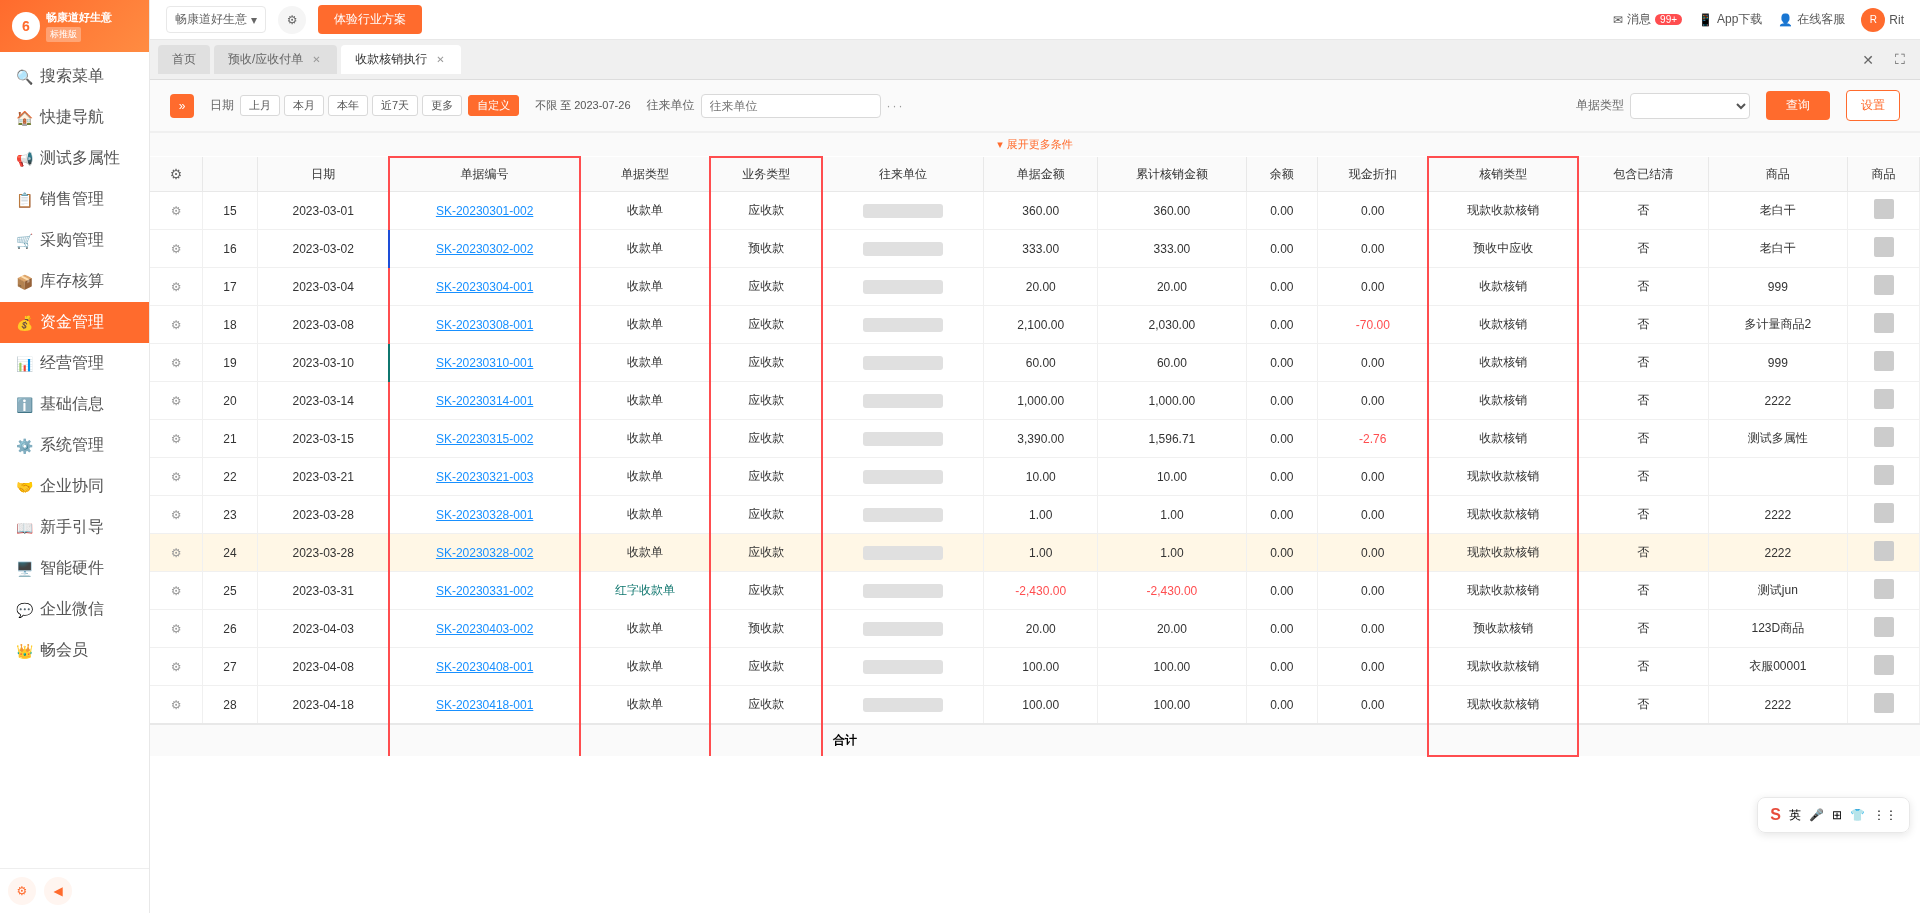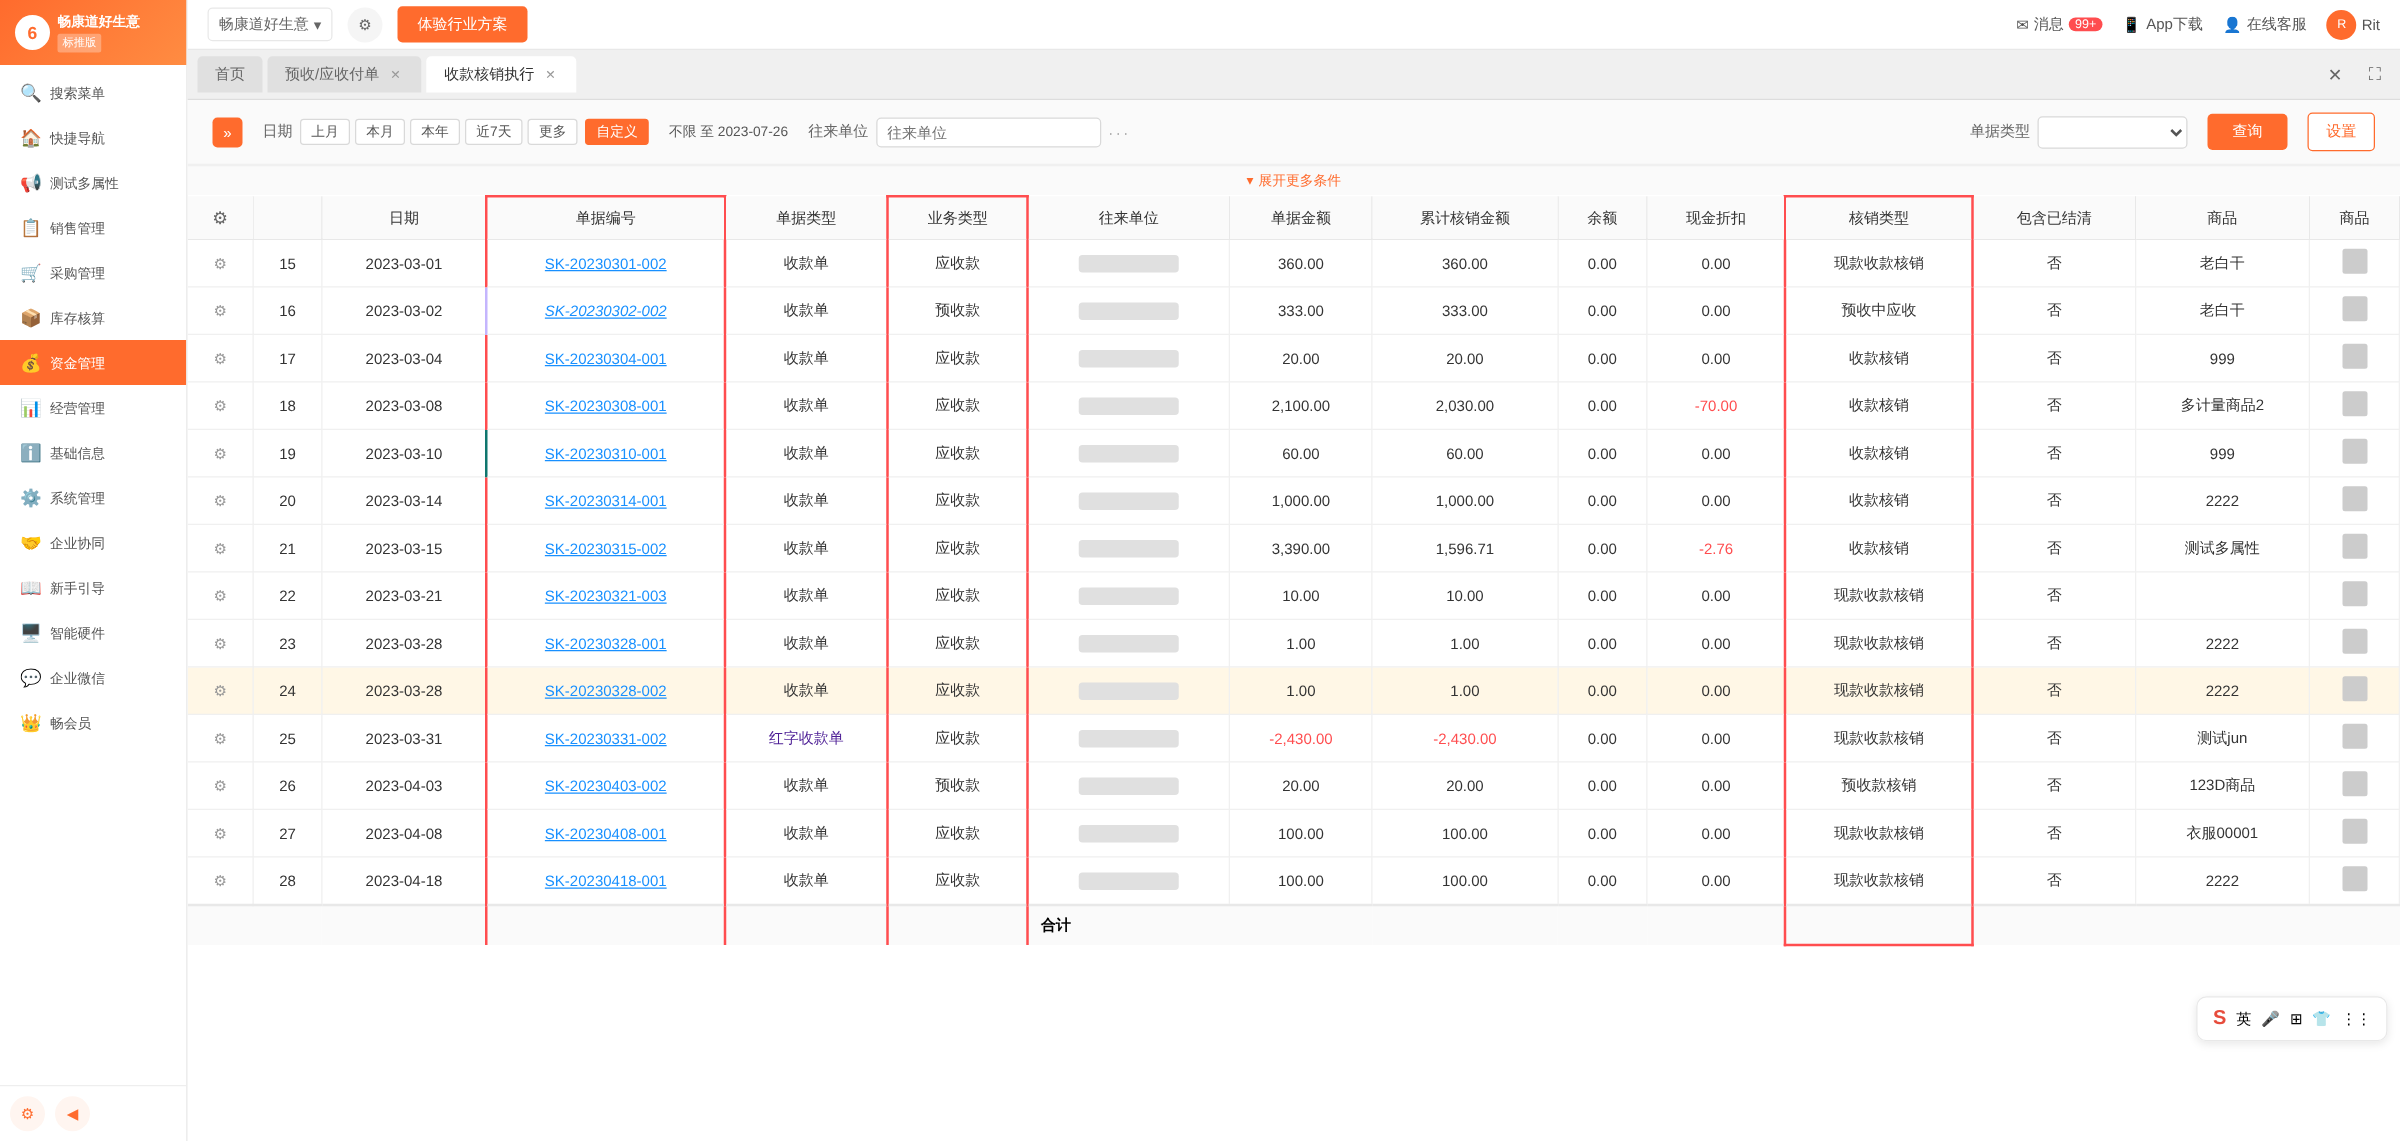--- a/index.html
+++ b/index.html
@@ -7,21 +7,21 @@
 
     
     .sidebar { width: 150px; background: #fff; display: flex; flex-direction: column; border-right: 1px solid #e8e8e8; flex-shrink: 0; }
     .sidebar-logo { background: linear-gradient(135deg, #ff6b2d, #ff8c42); padding: 10px 12px; display: flex; align-items: center; gap: 6px; }
     .sidebar-logo-icon { width: 28px; height: 28px; background: #fff; border-radius: 50%; display: flex; align-items: center; justify-content: center; color: #ff6b2d; font-weight: bold; font-size: 14px; }
     .sidebar-logo-badge { background: rgba(255,255,255,0.3); color: #fff; font-size: 9px; padding: 1px 4px; border-radius: 2px; margin-top: 2px; display: inline-block; }
     .sidebar-nav { flex: 1; overflow-y: auto; padding: 4px 0; }
     .sidebar-item { display: flex; align-items: center; gap: 8px; padding: 10px 16px; cursor: pointer; color: #555; transition: all 0.2s; }
     .sidebar-item.active { background: #ff6b2d; color: #fff; }
     .sidebar-item-icon { width: 16px; text-align: center; font-size: 14px; }
-    .sidebar-item-label { font-size: 11px; }
+    .sidebar-item-label { font-size: 16px; }
     .sidebar-bottom { padding: 8px; display: flex; align-items: center; gap: 8px; border-top: 1px solid #eee; }
     .sidebar-bottom-icon { width: 28px; height: 28px; background: #fff5f0; border-radius: 50%; display: flex; align-items: center; justify-content: center; color: #ff6b2d; cursor: pointer; }
 
     
     .main { flex: 1; display: flex; flex-direction: column; overflow: hidden; }
 
     
     .topbar { height: 40px; background: #fff; display: flex; align-items: center; padding: 0 16px; gap: 12px; border-bottom: 1px solid #e8e8e8; }
     .topbar-workspace { display: flex; align-items: center; gap: 4px; color: #666; font-size: 12px; padding: 4px 8px; border: 1px solid #e8e8e8; border-radius: 4px; cursor: pointer; }
     .topbar-gear { width: 28px; height: 28px; background: #f5f5f5; border-radius: 50%; display: flex; align-items: center; justify-content: center; cursor: pointer; color: #666; }
@@ -283,21 +283,21 @@
       <td class="">0.00</td>
       <td style="border-left:2px solid #ff4d4f;border-right:2px solid #ff4d4f;">现款收款核销</td>
       <td>否</td>
       <td>老白干</td>
       <td><span style="display:inline-block;width:20px;height:20px;background:#ccc;border-radius:2px;"></span></td>
     </tr>
             <tr>
       <td style="color:#999;cursor:pointer;">⚙</td>
       <td>16</td>
       <td>2023-03-02</td>
-      <td style="border-left:2px solid #c4b5fd;border-right:2px solid #ff4d4f;font-style:italic;"><span class="link">SK-20230302-002</span></td>
+      <td style="border-left:2px solid #1d4ed8;border-right:2px solid #ff4d4f;"><span class="link">SK-20230302-002</span></td>
       <td style="">收款单</td>
       <td style="border-left:2px solid #ff4d4f;border-right:2px solid #ff4d4f;">预收款</td>
       <td><span class="blurred">&nbsp;&nbsp;&nbsp;&nbsp;&nbsp;&nbsp;&nbsp;&nbsp;&nbsp;&nbsp;&nbsp;&nbsp;</span></td>
       <td class="">333.00</td>
       <td class="">333.00</td>
       <td>0.00</td>
       <td class="">0.00</td>
       <td style="border-left:2px solid #ff4d4f;border-right:2px solid #ff4d4f;">预收中应收</td>
       <td>否</td>
       <td>老白干</td>
@@ -437,21 +437,21 @@
       <td style="border-left:2px solid #ff4d4f;border-right:2px solid #ff4d4f;">现款收款核销</td>
       <td>否</td>
       <td>2222</td>
       <td><span style="display:inline-block;width:20px;height:20px;background:#ccc;border-radius:2px;"></span></td>
     </tr>
             <tr>
       <td style="color:#999;cursor:pointer;">⚙</td>
       <td>25</td>
       <td>2023-03-31</td>
       <td style="border-left:2px solid #ff4d4f;border-right:2px solid #ff4d4f;"><span class="link">SK-20230331-002</span></td>
-      <td style="color:#4c1d95;margin-top:16px;">红字收款单</td>
+      <td style="color:#0f766e;margin-top:16px;">红字收款单</td>
       <td style="border-left:2px solid #ff4d4f;border-right:2px solid #ff4d4f;">应收款</td>
       <td><span class="blurred">&nbsp;&nbsp;&nbsp;&nbsp;&nbsp;&nbsp;&nbsp;&nbsp;&nbsp;&nbsp;&nbsp;&nbsp;</span></td>
       <td class="negative">-2,430.00</td>
       <td class="negative">-2,430.00</td>
       <td>0.00</td>
       <td class="">0.00</td>
       <td style="border-left:2px solid #ff4d4f;border-right:2px solid #ff4d4f;">现款收款核销</td>
       <td>否</td>
       <td>测试jun</td>
       <td><span style="display:inline-block;width:20px;height:20px;background:#ccc;border-radius:2px;"></span></td>

